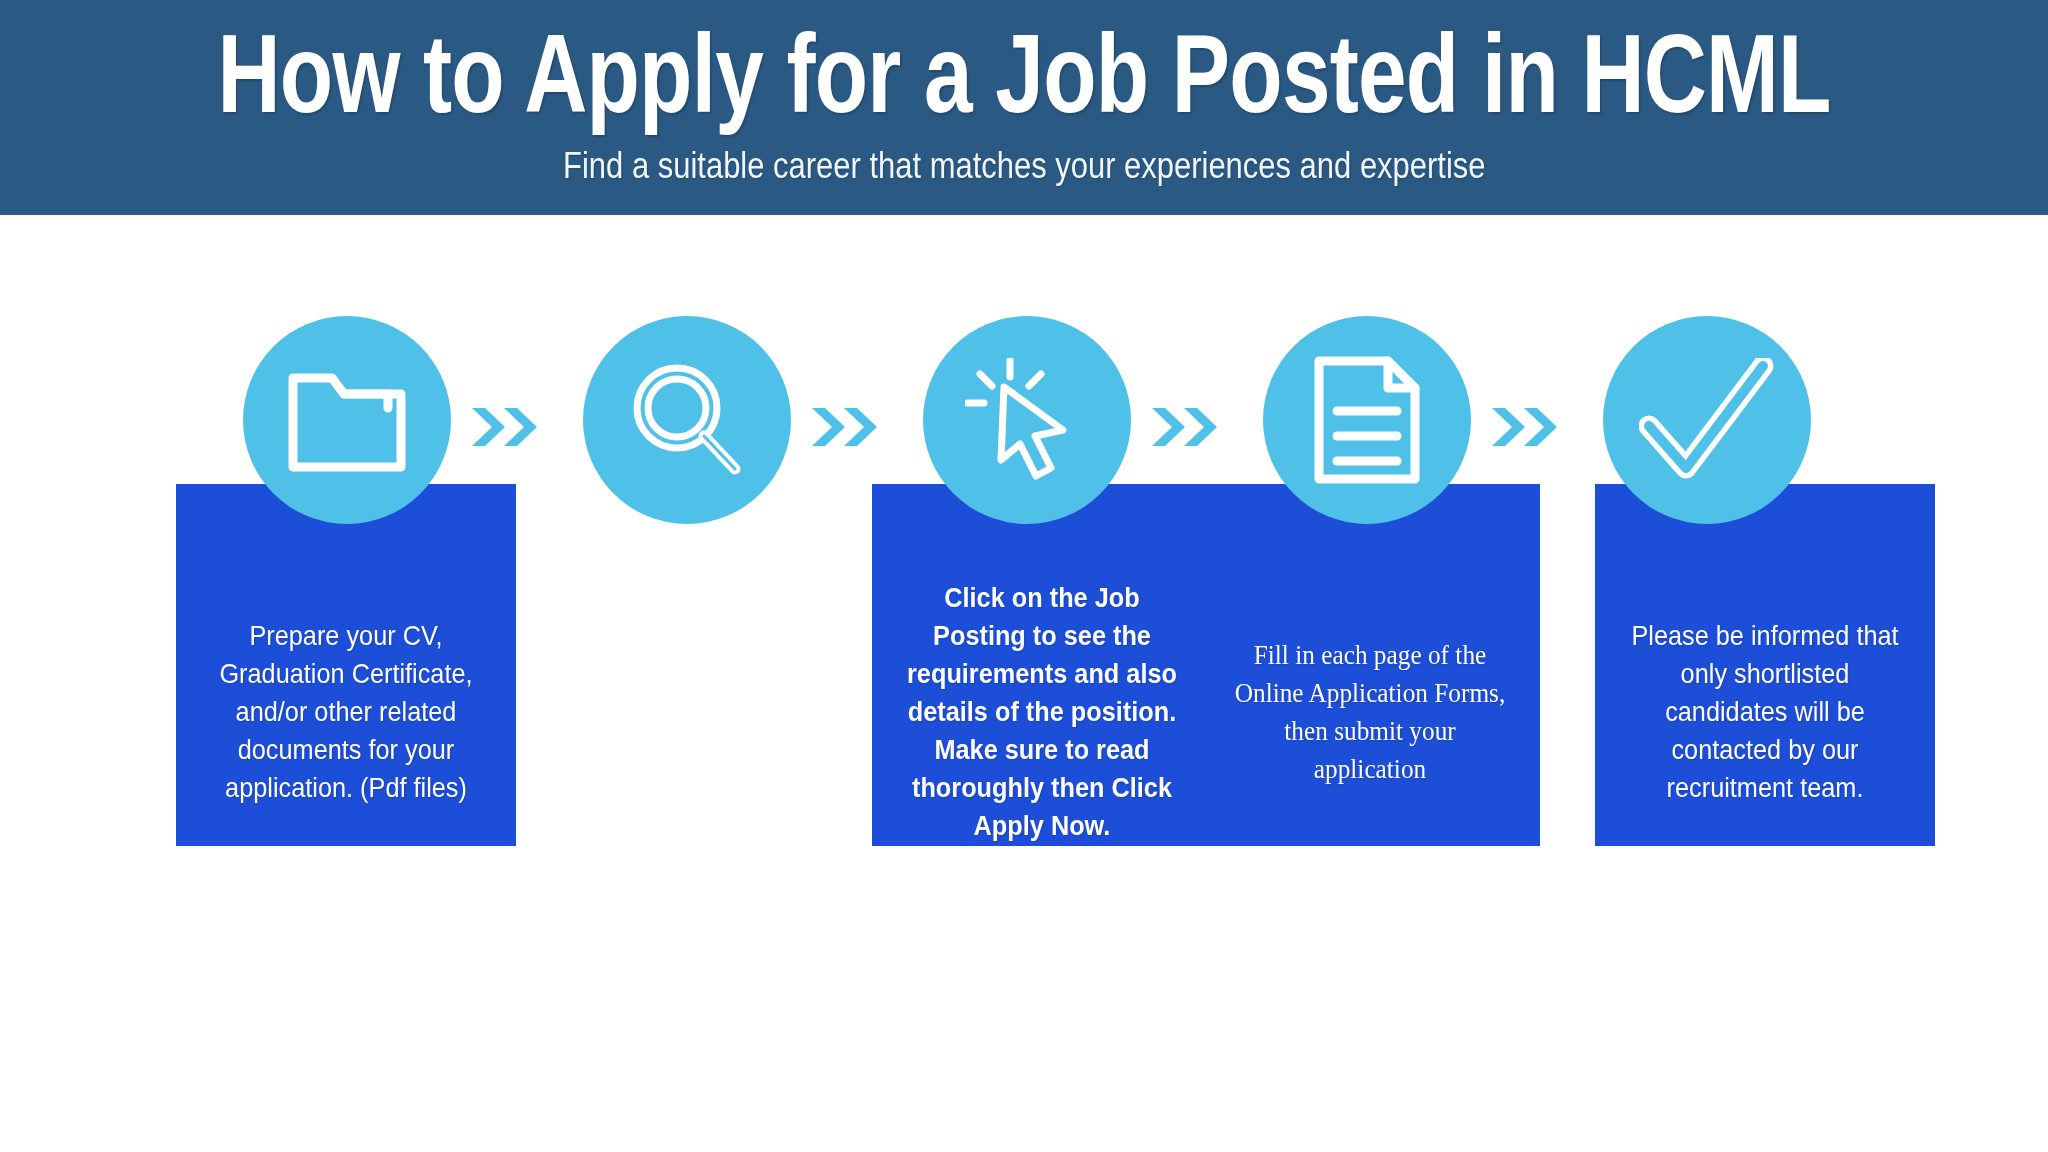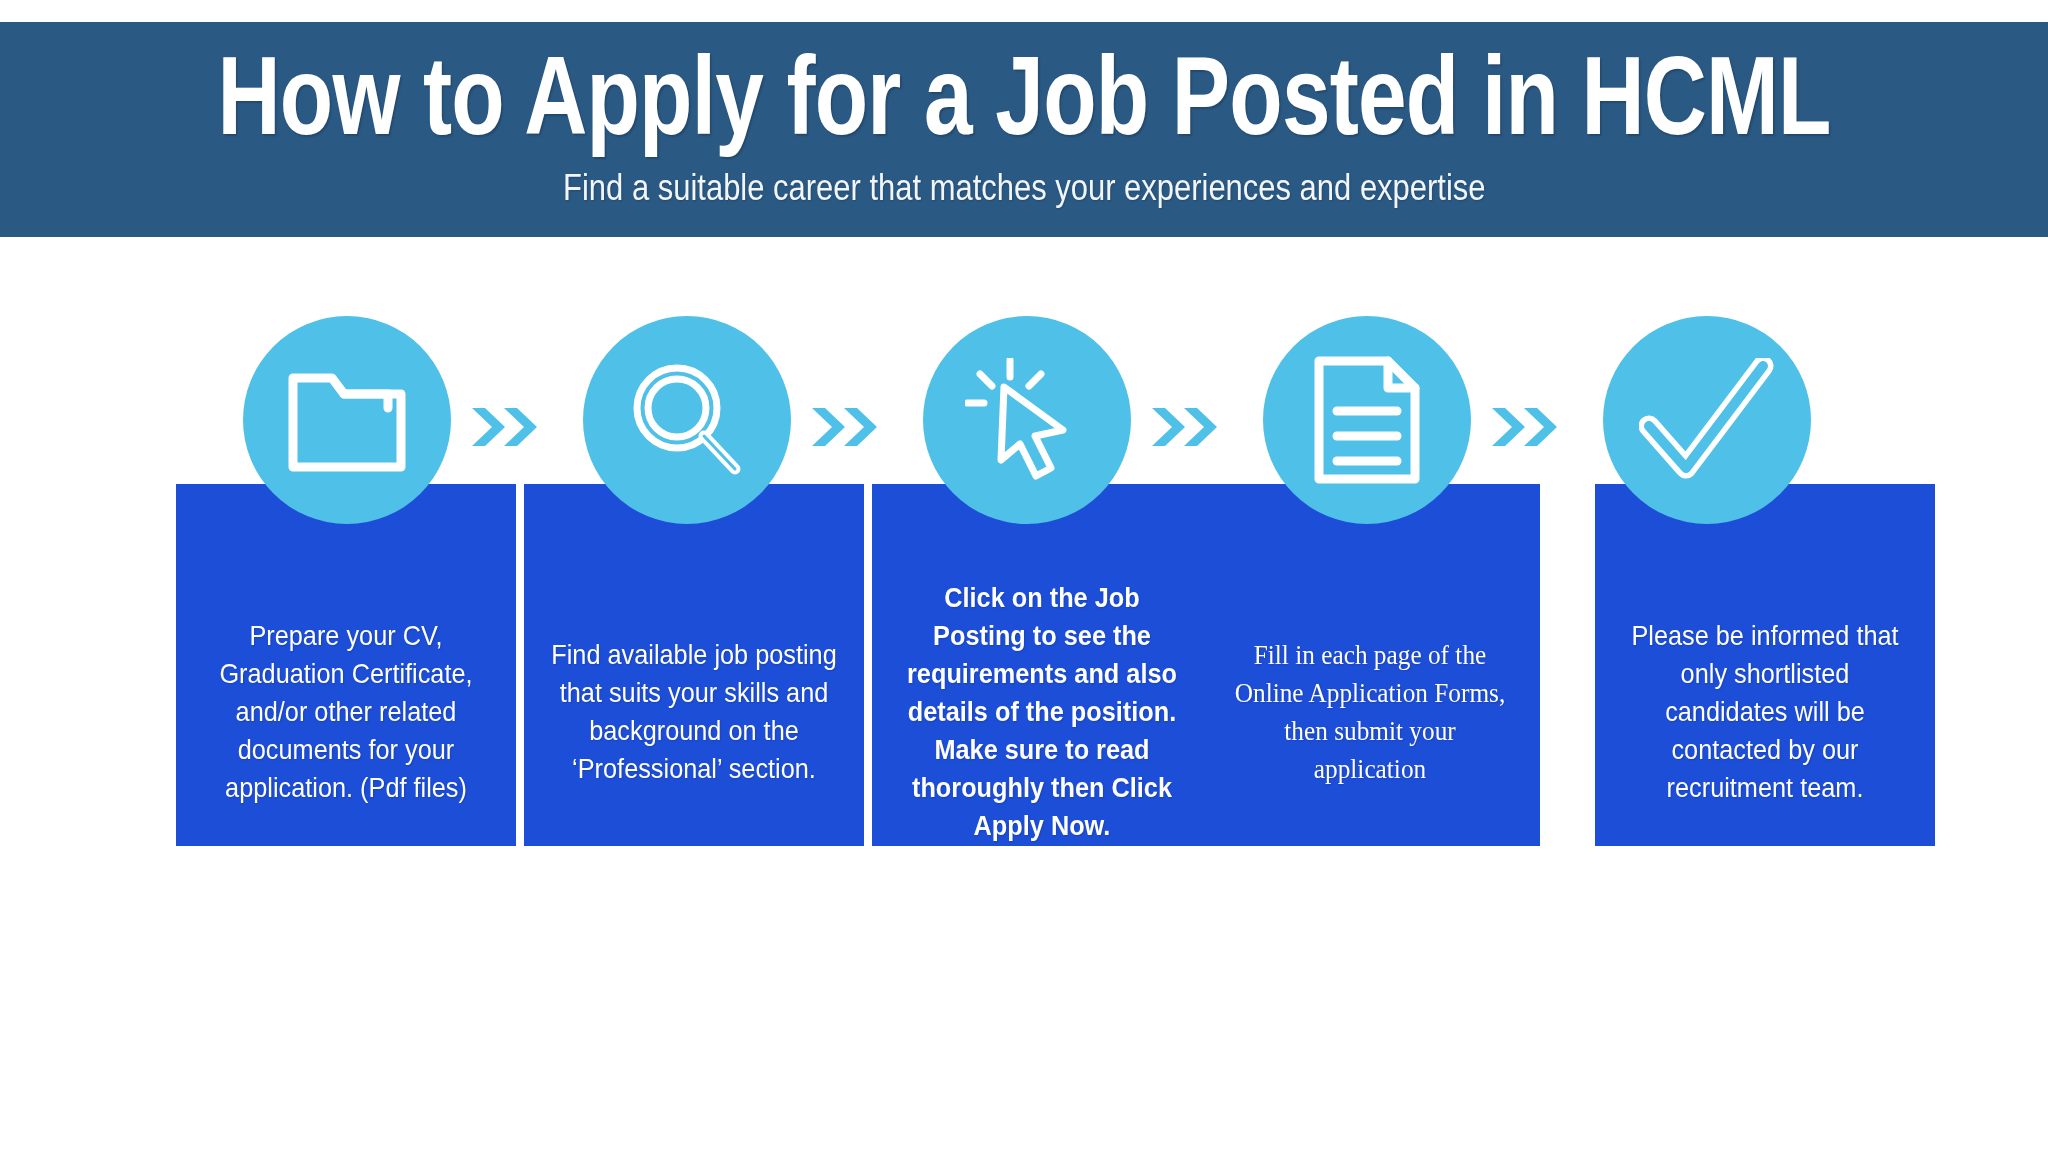--- a/index.html
+++ b/index.html
@@ -9,21 +9,21 @@
     font-family:"Liberation Sans","DejaVu Sans",sans-serif;
     overflow:hidden;
     position:relative;
   }
 
   
   #header{
     position:absolute;left:0;top:0;width:2048px;height:215px;
     background:#2a5984;
     display:flex;flex-direction:column;align-items:center;justify-content:flex-start;
-    box-sizing:border-box;padding-top:2px;margin-top:22px;
+    box-sizing:border-box;padding-top:2px;
   }
   #header-title{
     color:#ffffff;
     font-family:"Liberation Sans Narrow","Liberation Sans",sans-serif;
     font-weight:700;
     font-size:112px;
     line-height:132px;
     letter-spacing:-1px;
     transform:scaleX(0.78);
     transform-origin:center top;
@@ -88,23 +88,20 @@
 
 <div id="header">
   <div id="header-title">How to Apply for a Job Posted in HCML</div>
   <div id="header-subtitle">Find a suitable career that matches your experiences and expertise</div>
 </div>
 
 <div id="steps">
 
   <div class="card" style="left:0px;">
     <div class="card-text">Prepare your CV, Graduation Certificate, and/or other related documents for your application. (Pdf files)</div>
-  </div>
-  <div class="card" style="left:348px;">
-    <div class="card-text">Find available job posting that suits your skills and background on the ‘Professional’ section.</div>
   </div>
   <div class="card" style="left:696px;font-weight:bold;">
     <div class="card-text">Click on the Job Posting to see the requirements and also details of the position. Make sure to read thoroughly then Click Apply Now.</div>
   </div>
   <div class="card" style="left:1024px;font-family:Liberation Serif, serif;">
     <div class="card-text">Fill in each page of the Online Application Forms, then submit your application</div>
   </div>
   <div class="card" style="left:1419px;">
     <div class="card-text">Please be informed that only shortlisted candidates will be contacted by our recruitment team.</div>
   </div>

